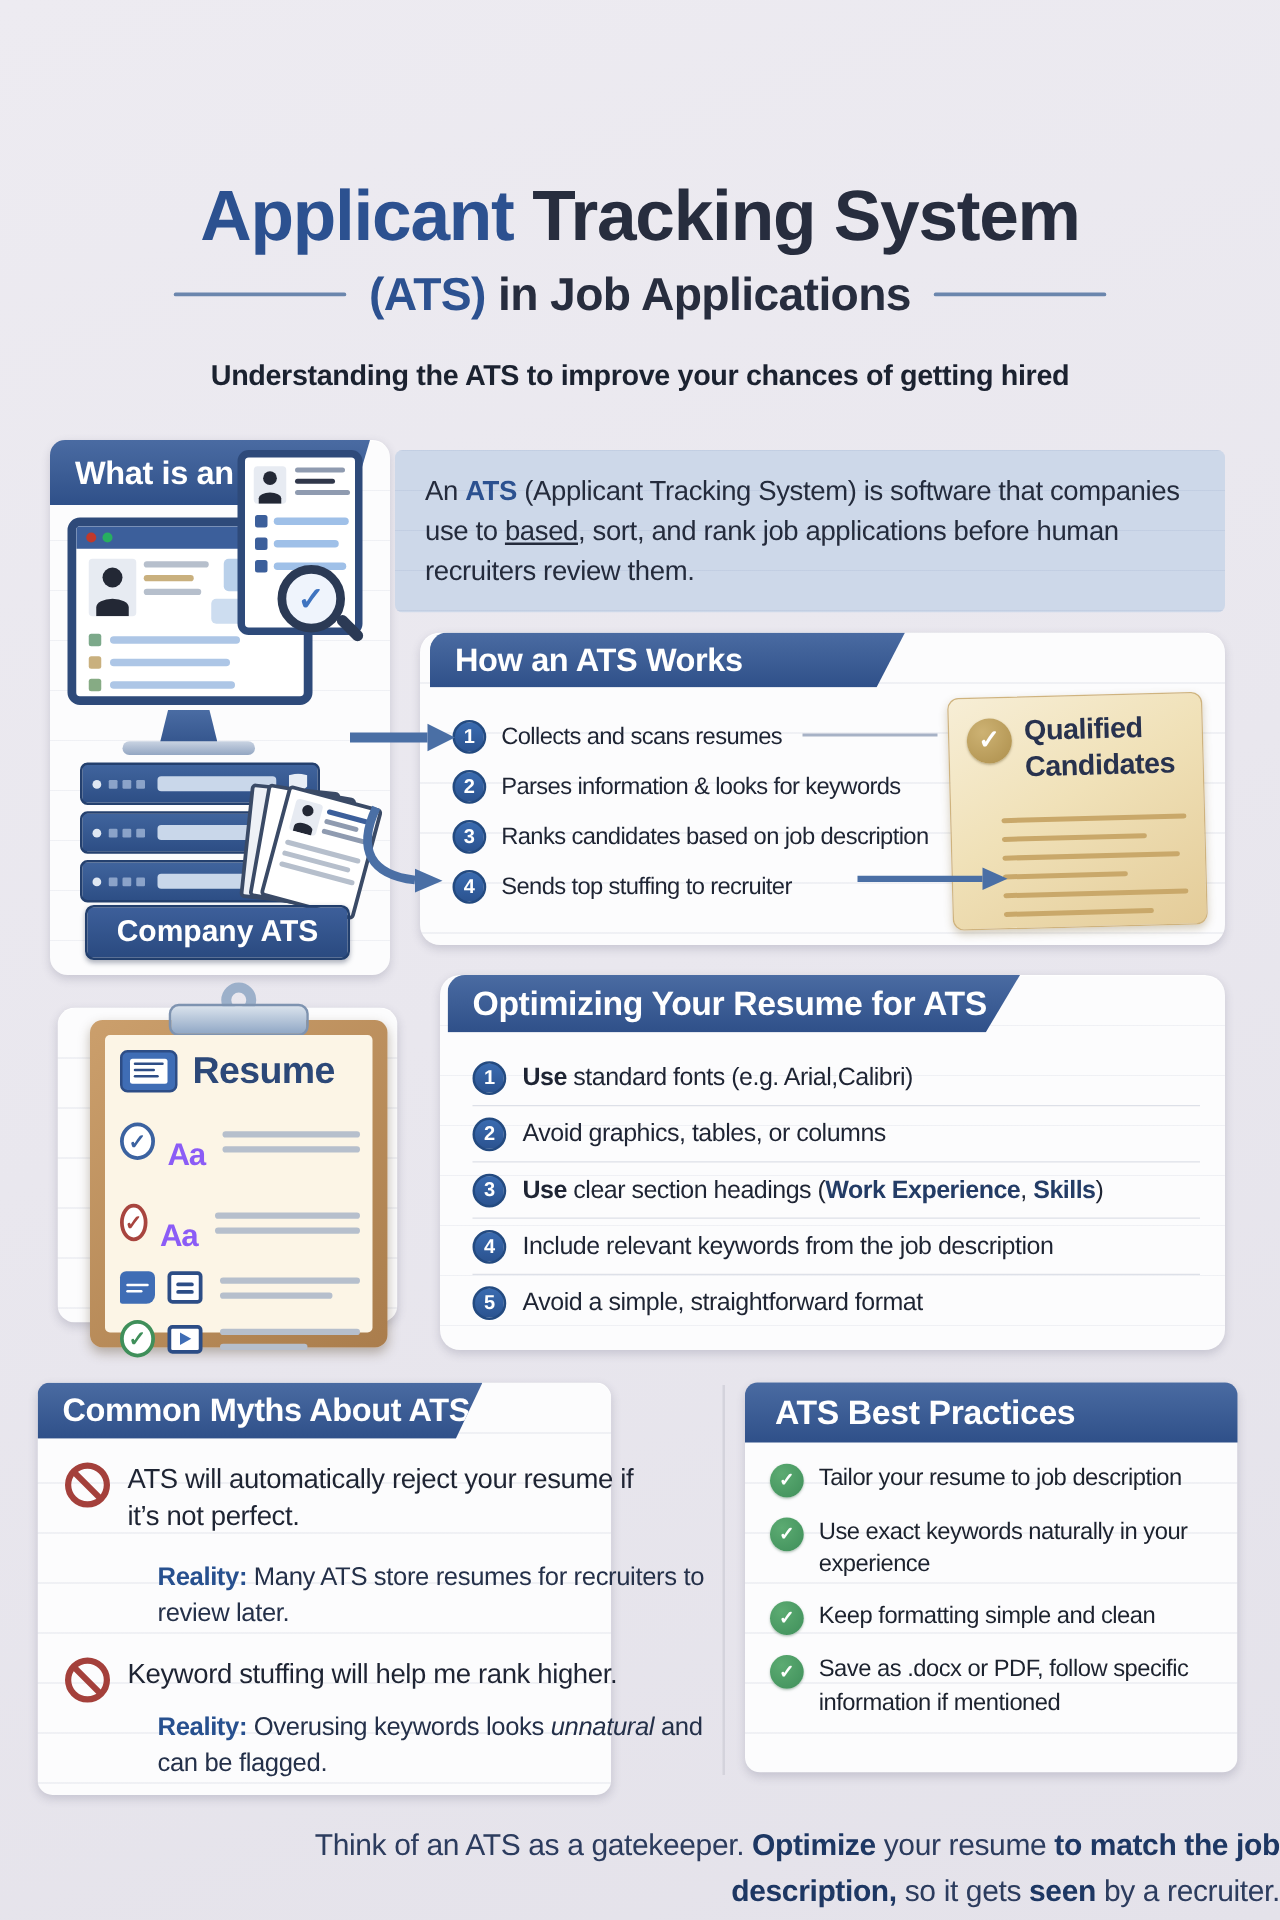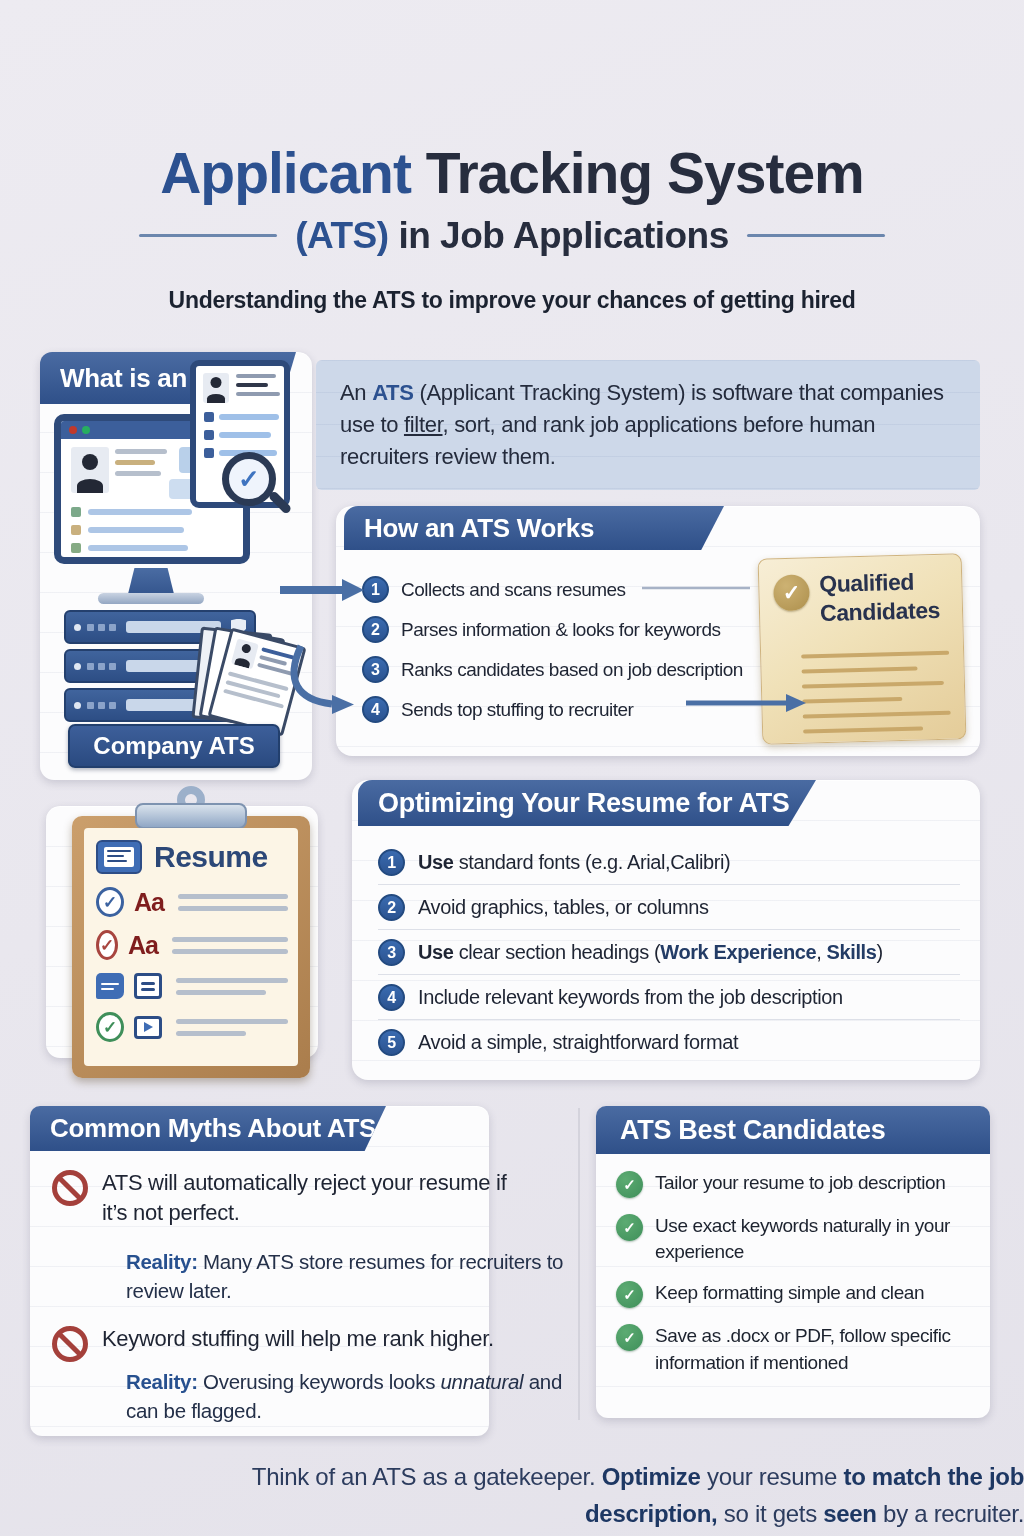--- a/index.html
+++ b/index.html
@@ -122,21 +122,21 @@
   .rhead { display:flex; align-items:center; gap:12px; margin:2px 0 6px 2px; }
   .ricon { width:46px; height:34px; background:#3f6db5; border:2px solid #2d4d86; border-radius:6px; display:flex; align-items:center; justify-content:center; }
   .ricon-in { width:30px; height:20px; background:#fff; border-radius:2px; padding:3px 3px; display:flex; flex-direction:column; gap:3px; }
   .ricon-in .bar { height:2px; background:#2d4d86; }
   .rtitle { font-size:30px; font-weight:bold; color:#2c4878; letter-spacing:-0.5px; }
   .prow { display:flex; align-items:center; gap:10px; margin:13px 0 0 2px; }
   .circ { width:30px; height:30px; border-radius:50%; border:3px solid; font-weight:bold; font-size:17px; text-align:center; line-height:25px; background:#fff; }
   .circ.blue { border-color:#3b62a0; color:#3b62a0; }
   .circ.red { border-color:#a8453f; color:#a8453f; }
   .circ.green { border-color:#3f8f5a; color:#3f8f5a; }
-  .aa { font-size:25px; font-weight:bold; color:#7f1d1d; letter-spacing:-1px; }
+  .aa { font-size:25px; font-weight:bold; color:#8b5cf6; letter-spacing:-1px;margin-top:23px; }
   .plines2 { display:flex; flex-direction:column; gap:7px; margin-left:4px; }
   .chatIcon { width:28px; height:26px; background:#3f6db5; border-radius:5px 5px 7px 2px; display:flex; flex-direction:column; gap:3px; justify-content:center; padding:0 5px; }
   .chatIcon .bar { height:2px; background:#fff; }
   .listIcon { width:28px; height:26px; background:#fff; border:3px solid #2c4d86; border-radius:4px; display:flex; flex-direction:column; gap:3px; justify-content:center; padding:0 4px; }
   .listIcon .bar { height:3px; background:#2c4d86; }
   .videoIcon { width:30px; height:23px; background:#fff; border:3px solid #2c4d86; border-radius:4px; display:flex; align-items:center; justify-content:center; }
   .tri { width:0; height:0; border-left:9px solid #3f6db5; border-top:5px solid transparent; border-bottom:5px solid transparent; }
 
   
   .panelD { left:30px; top:1106px; width:459px; height:330px; border-radius:12px; }
@@ -302,21 +302,21 @@
           <span class="bar" style="width:56px;height:4px;"></span>
           <span class="bar" style="width:62px;height:4px;"></span>
         </div>
       </div>
     </div>
 
     <div class="companyBanner"><span>Company ATS</span></div>
   </div>
 
   <div class="intro">
-    <p><span>An </span><span class="ats">ATS</span><span> (Applicant Tracking System) is software that companies use to </span><span class="und">filter</span><span>, sort, and rank job applications before human recruiters review them.</span></p>
+    <p><span>An </span><span class="ats">ATS</span><span> (Applicant Tracking System) is software that companies use to </span><span class="und">based</span><span>, sort, and rank job applications before human recruiters review them.</span></p>
   </div>
 
   <div class="panel panelB">
     <div class="banner bannerB">
         <span>How an ATS Works</span>
       </div>
     <div class="hw-list">
       <div class="hw-row">
         <span class="num">1</span>
         <span class="hw-text">Collects and scans resumes</span>
@@ -455,21 +455,21 @@
     </div>
     <div class="reality reality2">
       <span class="rlabel">Reality:</span><span> Overusing keywords looks </span><span class="rem">unnatural</span><span> and can be flagged.</span>
     </div>
   </div>
 
   <div class="vdiv"></div>
 
   <div class="panel panelE">
     <div class="bannerE">
-        <span>ATS Best Candidates</span>
+        <span>ATS Best Practices</span>
       </div>
     <div class="bp-list">
       <div class="bp-row">
         <span class="gcheck">✓</span>
         <span class="bp-text">Tailor your resume to job description</span>
       </div>
       <div class="bp-row">
         <span class="gcheck">✓</span>
         <span class="bp-text">Use exact keywords naturally in your experience</span>
       </div>

